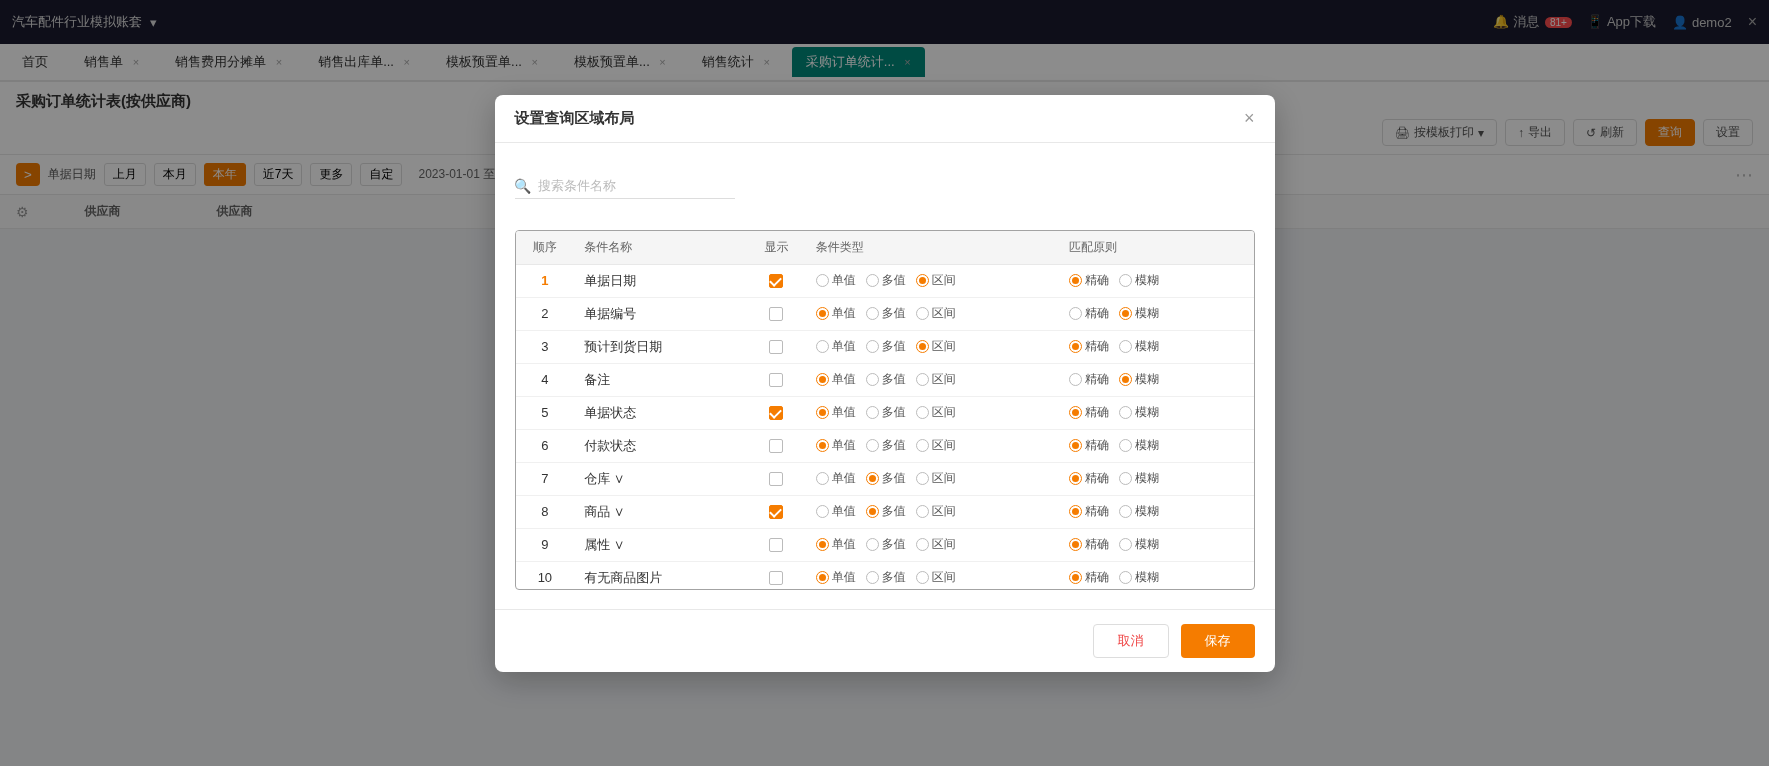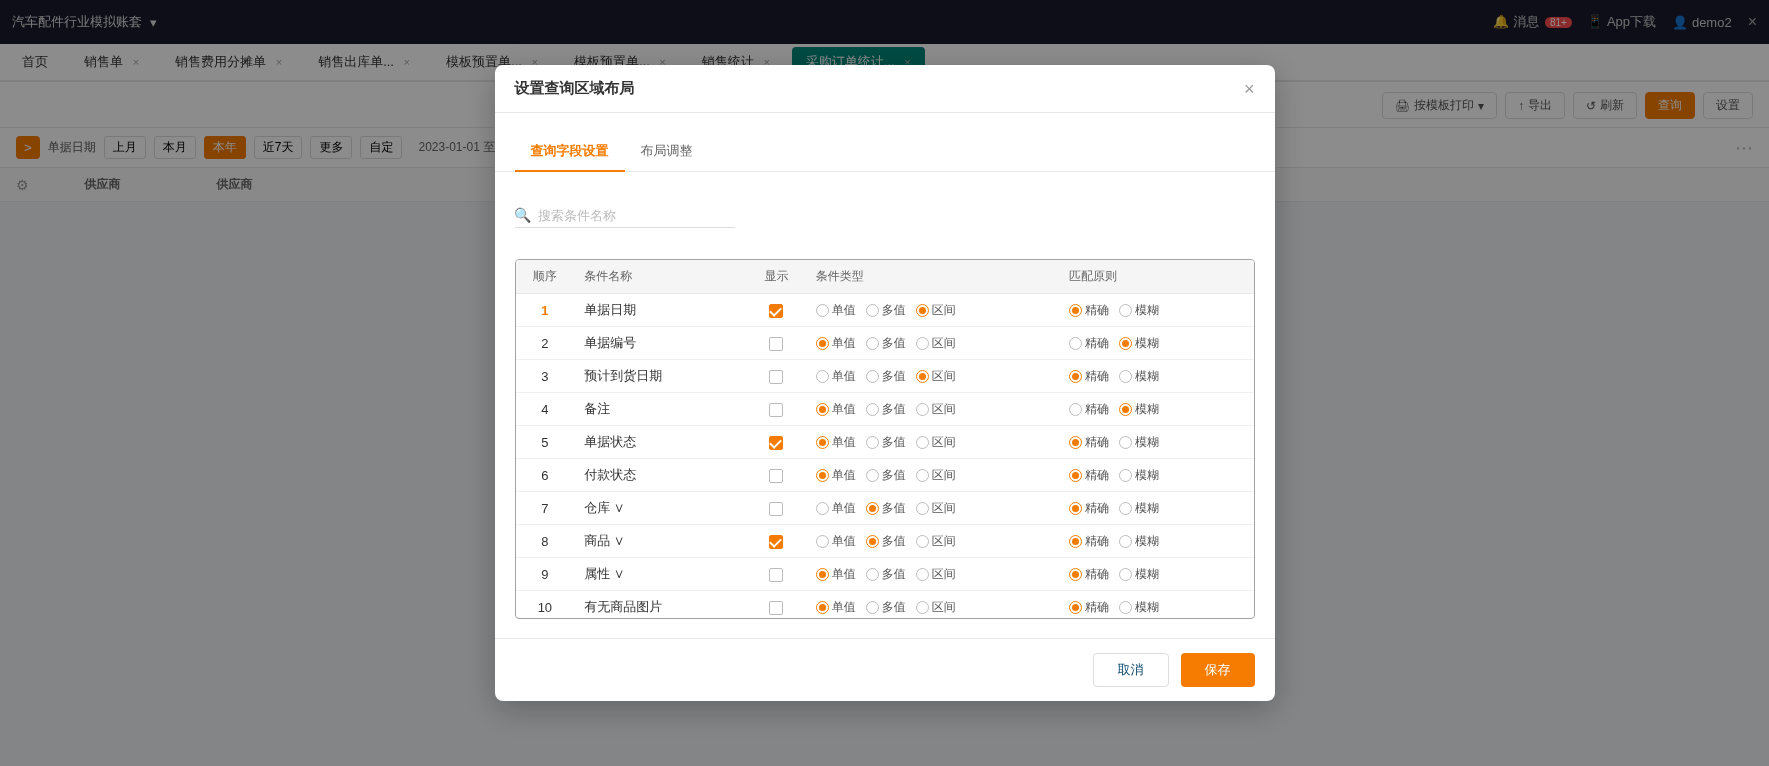--- a/index.html
+++ b/index.html
@@ -253,21 +253,21 @@
       gap: 12px;
       border-top: 1px solid #e8e8e8;
     }
     .btn-cancel {
       padding: 7px 24px;
       border: 1px solid #ddd;
       border-radius: 4px;
       background: #fff;
       cursor: pointer;
       font-size: 13px;
-      color: #0c4a6e;
+      color: #ef4444;
     }
     .btn-save {
       padding: 7px 24px;
       border: none;
       border-radius: 4px;
       background: #f57c00;
       cursor: pointer;
       font-size: 13px;
       color: #fff;
     }
@@ -307,20 +307,21 @@
   <div class="nav-tab">销售单 <span class="close-tab">×</span></div>
   <div class="nav-tab">销售费用分摊单 <span class="close-tab">×</span></div>
   <div class="nav-tab">销售出库单... <span class="close-tab">×</span></div>
   <div class="nav-tab">模板预置单... <span class="close-tab">×</span></div>
   <div class="nav-tab">模板预置单... <span class="close-tab">×</span></div>
   <div class="nav-tab">销售统计 <span class="close-tab">×</span></div>
   <div class="nav-tab active">采购订单统计... <span class="close-tab">×</span></div>
 </div>
 
 <div class="page-header">
+  <div class="page-title">采购订单统计表(按供应商)</div>
   <div class="page-actions">
     <button class="btn-action">
       <span>🖨</span>
       <span>按模板打印</span>
       <span>▾</span>
     </button>
     <button class="btn-action">
       <span>↑</span>
       <span>导出</span>
     </button>
@@ -357,24 +358,20 @@
 </div>
 
 <div class="overlay">
   <div class="modal">
 
     <div class="modal-header">
       <span class="modal-title">设置查询区域布局</span>
       <span class="modal-close">×</span>
     </div>
 
-    <div class="modal-tabs">
-      <div class="modal-tab active">查询字段设置</div>
-      <div class="modal-tab">布局调整</div>
-    </div>
 
     <div class="modal-search">
       <div class="search-box">
         <span style="color:#999;font-size:14px;">🔍</span>
         <input type="text" placeholder="搜索条件名称" style="">
       </div>
     </div>
 
     <div class="modal-body">
       <div class="table-scroll">

